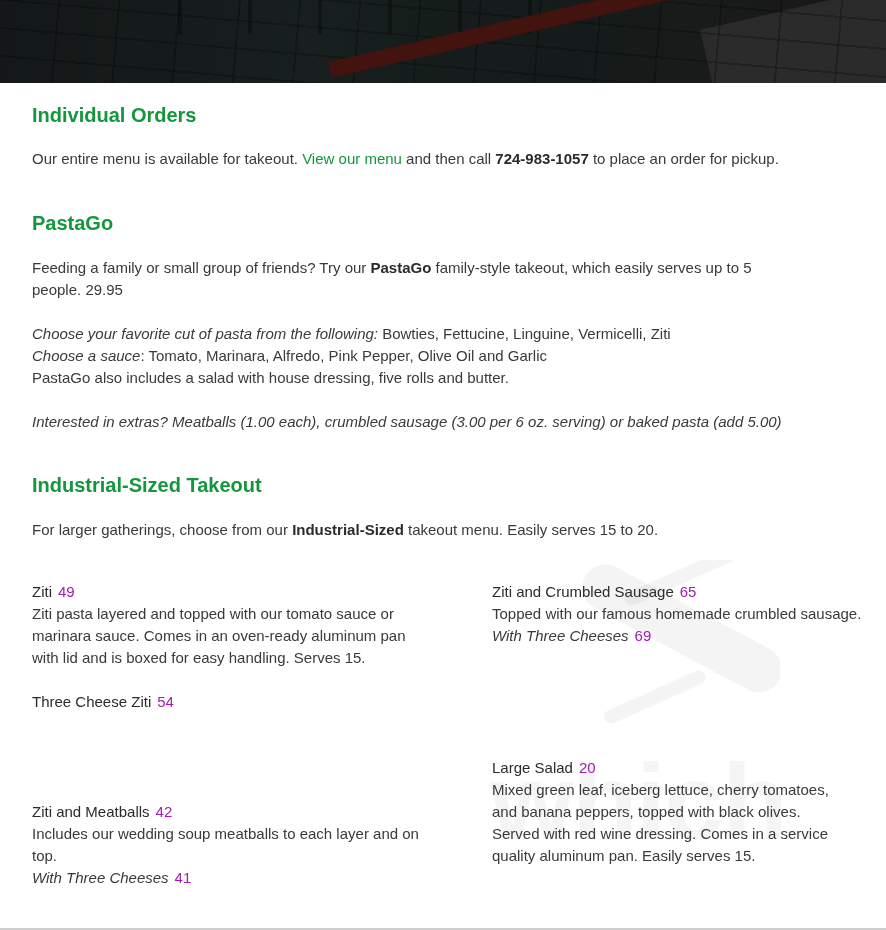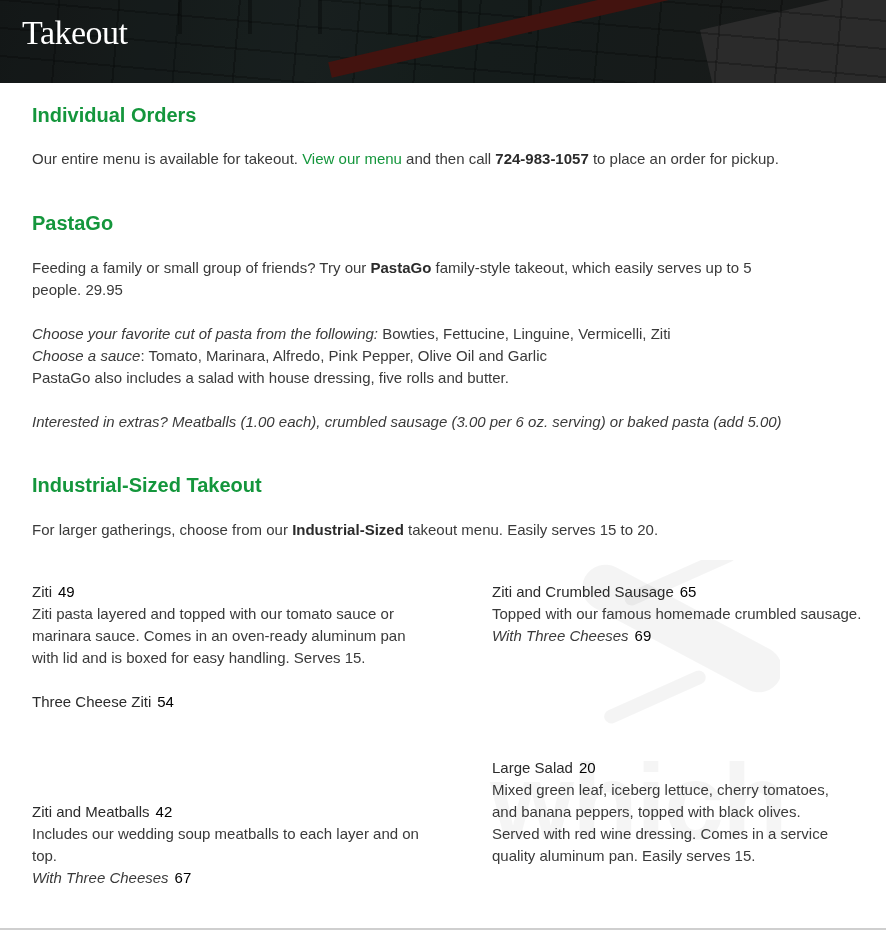--- a/index.html
+++ b/index.html
@@ -44,41 +44,40 @@
       position: absolute; left: 0;
     }
     p.para { position: absolute; left: 0; line-height: 22px; font-size: 15px; color: #3a3a3a; width: 800px; }
     .para a { color: #14963c; text-decoration: none; }
     .para b { color: #2b2b2b; }
     .para i { font-style: italic; }
 
     .col { position: absolute; width: 390px; }
     .item { position: absolute; left: 0; width: 390px; line-height: 22px; font-size: 15px; }
     .item .name { font-weight: normal; color: #2b2b2b; }
-    .item .price { margin-left: 6px; color: #000000; }
+    .item .price { margin-left: 6px; color: #a21caf; }
     .item .variant { font-style: italic; }
 
     .watermark { position: absolute; pointer-events: none; }
     .wm-text {
       position: absolute; left: 490px; top: 752px; font-size: 108px; font-weight: bold;
       color: rgba(0,0,0,0.04); letter-spacing: -2px; line-height: 100px;
     }
 
     .bottom-rule { position: absolute; left: 0; top: 928px; width: 886px; height: 2px; background: #cfcfcf; }
   </style>
 </head>
 <body>
 
 <header class="hero">
   <div class="light-wedge"></div>
   <div class="tiles"></div>
   <div class="chairs"></div>
   <div class="red-stripe"></div>
   <div class="vignette"></div>
-  <h1 class="hero-title">Takeout</h1>
 </header>
 
 <svg class="watermark" style="left:560px; top:560px;" width="220" height="200" viewBox="0 0 220 200">
   <g fill="rgba(0,0,0,0.045)">
     <rect x="10" y="40" width="220" height="46" rx="23" transform="rotate(28 110 70)"></rect>
     <rect x="60" y="10" width="120" height="14" rx="7" transform="rotate(-24 120 17)"></rect>
     <rect x="40" y="130" width="110" height="14" rx="7" transform="rotate(-24 95 137)"></rect>
   </g>
 </svg>
 <div class="wm-text">which</div>
@@ -107,21 +106,21 @@
       <div class="item" style="top:0;">
         <div><span class="name">Ziti</span><span class="price">49</span></div>
         <div>Ziti pasta layered and topped with our tomato sauce or marinara sauce. Comes in an oven-ready aluminum pan with lid and is boxed for easy handling. Serves 15.</div>
       </div>
       <div class="item" style="top:110px;">
         <div><span class="name">Three Cheese Ziti</span><span class="price">54</span></div>
       </div>
       <div class="item" style="top:220px;">
         <div><span class="name">Ziti and Meatballs</span><span class="price">42</span></div>
         <div>Includes our wedding soup meatballs to each layer and on top.</div>
-        <div><span class="variant">With Three Cheeses</span><span class="price">67</span></div>
+        <div><span class="variant">With Three Cheeses</span><span class="price">41</span></div>
       </div>
     </div>
 
     <div class="col" style="left:460px; top:498px;">
       <div class="item" style="top:0;">
         <div><span class="name">Ziti and Crumbled Sausage</span><span class="price">65</span></div>
         <div>Topped with our famous homemade crumbled sausage.</div>
         <div><span class="variant">With Three Cheeses</span><span class="price">69</span></div>
       </div>
       <div class="item" style="top:110px;">

